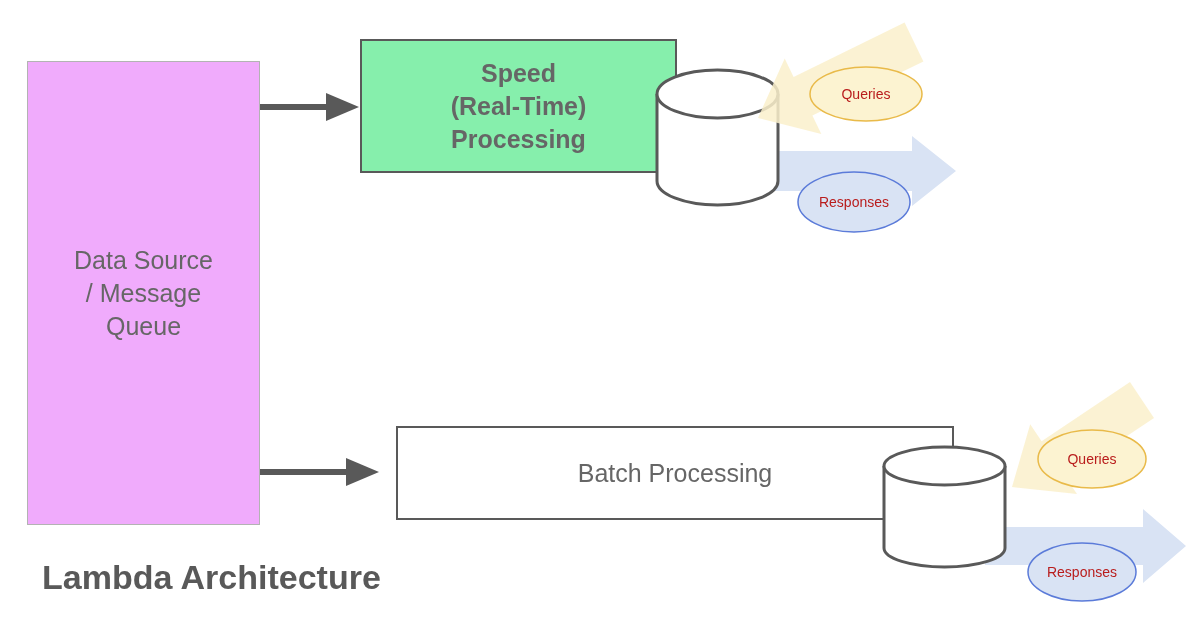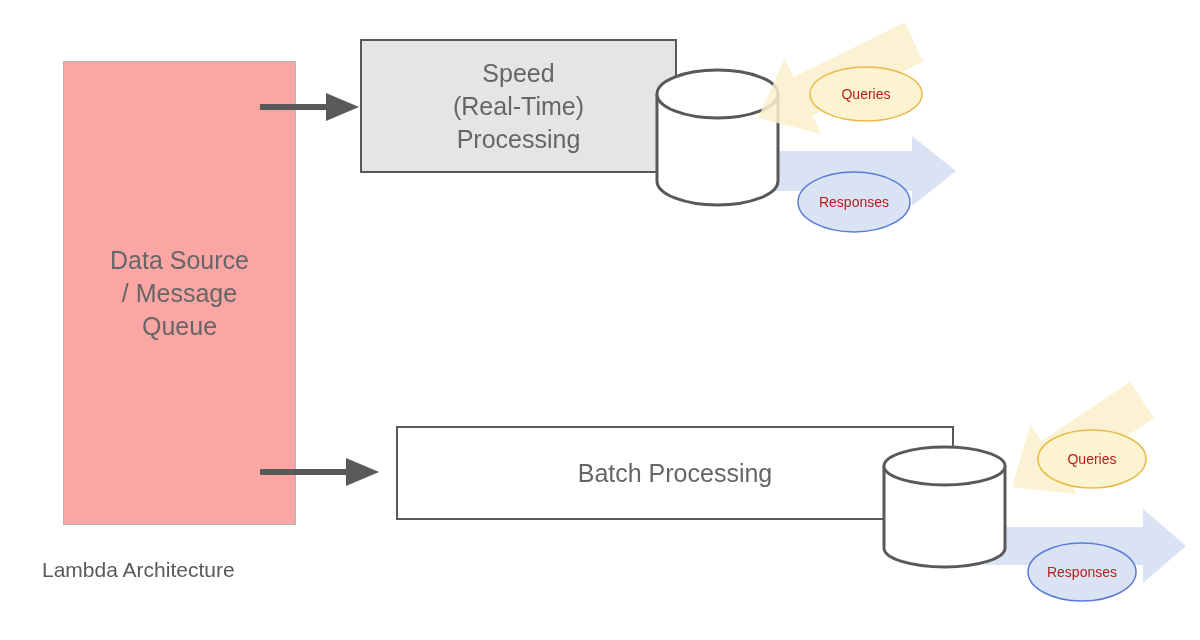--- a/index.html
+++ b/index.html
@@ -10,35 +10,35 @@
   .shape-layer { position:absolute; left:0; top:0; width:1200px; height:640px; z-index:2; }
   .node {
     position:absolute; display:flex; align-items:center; justify-content:center;
     box-sizing:border-box; text-align:center; z-index:1;
   }
   .node-label {
     white-space:pre-line; color:#666666; font-size:25px; line-height:33px;
   }
   .data-source-box {
     left:27px; top:61px; width:233px; height:464px;
-    background:#fca5a5; border:1px solid #b3b3b3;margin-left:36px;
+    background:#f0abfc; border:1px solid #b3b3b3;
   }
-  .speed-box  { left:360px; top:39px;  width:317px; height:134px; background:#e5e5e5; border:2px solid #595959; }
+  .speed-box  { left:360px; top:39px;  width:317px; height:134px; background:#86efac; border:2px solid #595959;font-weight:bold; }
   .batch-box  { left:396px; top:426px; width:558px; height:94px;  background:#ffffff; border:2px solid #595959; }
   .bubble-label {
     position:absolute; transform:translate(-50%,-50%); z-index:3;
     color:#b91c1c; font-size:14px; line-height:17px; white-space:nowrap;
   }
   .q-top { left:866px;  top:94px;  }
   .r-top { left:854px;  top:202px; }
   .q-bot { left:1092px; top:459px; }
   .r-bot { left:1082px; top:572px; }
   .diagram-title {
     position:absolute; left:42px; top:558px; z-index:3;
-    font-size:21px; font-weight:normal; color:#595959; white-space:nowrap;
+    font-size:34px; font-weight:bold; color:#595959; white-space:nowrap;
   }
 </style>
 </head>
 <body>
 
 <div class="canvas">
 
   <div class="node data-source-box">
     <div class="node-label">Data Source
 / Message

